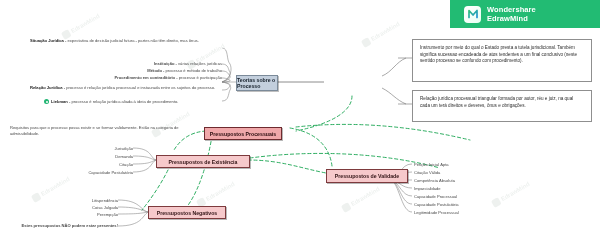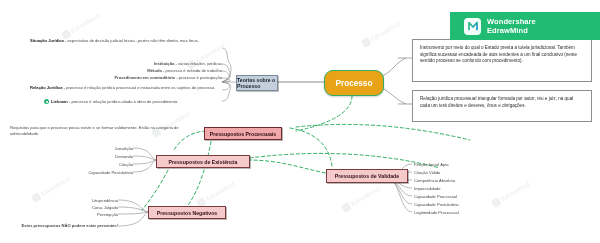--- a/index.html
+++ b/index.html
@@ -8,21 +8,21 @@
     background:#ffffff;
     font-family:"Liberation Sans", sans-serif;
     overflow:hidden;
     position:relative;
   }
   #canvas{position:absolute;left:0;top:0;width:600px;height:243px;}
   .svg-layer{position:absolute;left:0;top:0;width:600px;height:243px;pointer-events:none;}
 
   
   .brandbar{
-    position:absolute;right:0;top:12px;width:150px;height:28px;
+    position:absolute;right:0;top:0;width:150px;height:28px;
     background:#22bb73;
     display:flex;align-items:center;gap:6px;
     padding-left:14px;box-sizing:border-box;
     z-index:40;
   }
   .brand-logo{
     width:17px;height:17px;border-radius:4px;
     background:linear-gradient(135deg,#ffffff 0%,#e8fff3 100%);
     display:flex;align-items:center;justify-content:center;
     flex:0 0 auto;
@@ -255,23 +255,20 @@
 
   <div class="bullet-green" style="left:44px;top:99px;"></div>
   <div class="note" style="left:51px;top:99px;width:172px;text-align:left;">
     <b>Liebman</b><span> - processo é relação jurídica aliada à ideia de procedimento.</span>
   </div>
 
   <div class="node-blue" style="left:236px;top:75px;width:40px;height:14px;">
     <span>Teorias sobre o Processo</span>
   </div>
 
-  <div class="node-central" style="left:324px;top:70px;width:58px;height:24px;">
-    <span>Processo</span>
-  </div>
 
   <div class="callout" style="left:412px;top:39px;width:180px;height:43px;">
     <span>Instrumento por meio do qual o Estado presta a tutela jurisdicional. Também significa sucessao encadeada de atos tendentes a um final conclusivo (neste sentido processo se confundo com procedimento).</span>
   </div>
 
   <div class="callout" style="left:412px;top:90px;width:180px;height:32px;">
     <span>Relação jurídica processual triangular formada por autor, réu e juiz, na qual cada um terá direitos e deveres, ônus e obrigações.</span>
   </div>
 
   <div class="note" style="left:10px;top:125px;width:170px;text-align:left;">

